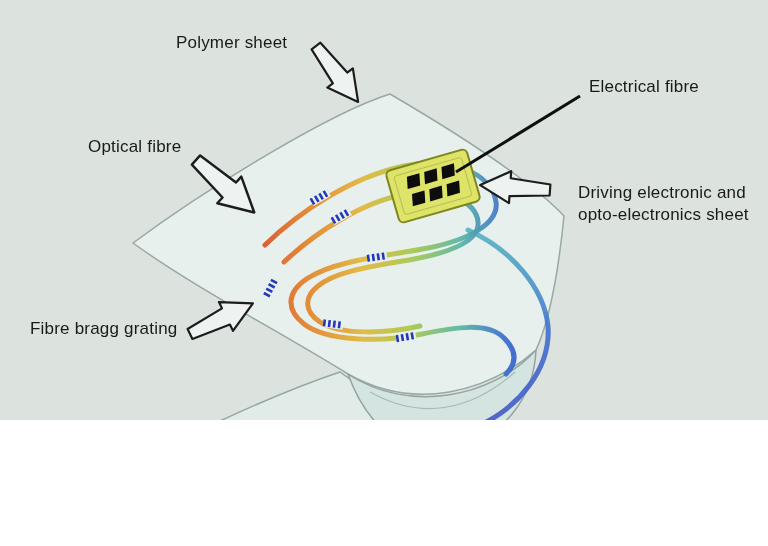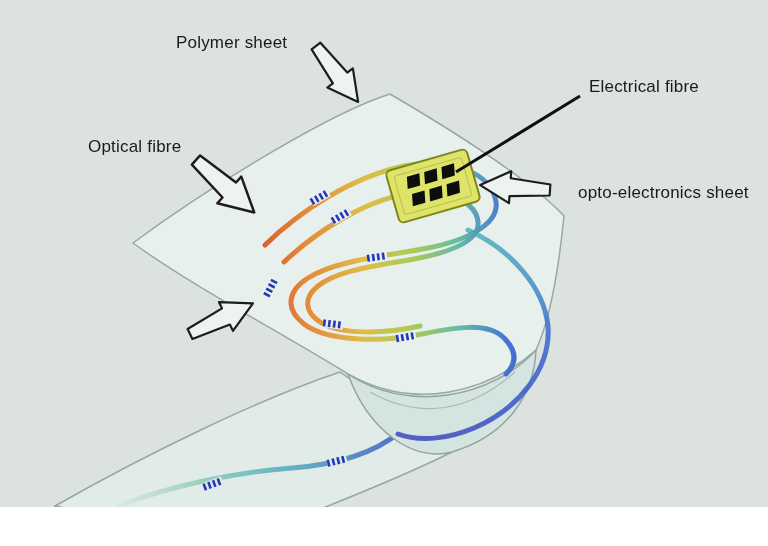--- a/index.html
+++ b/index.html
@@ -8,21 +8,21 @@
   }
   body {
     width: 768px;
     height: 546px;
     background: #ffffff;
     font-family: "Liberation Sans", sans-serif;
   }
   .stage {
     position: relative;
     width: 768px;
-    height: 507px;
+    height: 420px;
     background: #dce3de;
     overflow: hidden;
   }
   .stage svg {
     position: absolute;
     inset: 0;
   }
   .label {
     position: absolute;
     font-size: 17px;
@@ -133,17 +133,19 @@
     <path d="M0,-5.5 L40,-9 L40,-16 L70,0 L40,16 L40,9 L0,5.5 Z" transform="translate(550,190) rotate(184)" stroke-width="2.2" stroke-linejoin="round" fill="#eef3f1" stroke="#1d1d1d"></path>
   </svg>
 
   <div class="label" style="left:176px; top:33px;">Polymer sheet</div>
 
   <div class="label" style="left:589px; top:77px;">Electrical fibre</div>
 
   <div class="label" style="left:88px; top:137px;text-align:right;">Optical fibre</div>
 
   <div class="label two-line" style="left:578px; top:182px;">
+    <div>Driving electronic and</div>
     <div>opto-electronics sheet</div>
   </div>
 
+  <div class="label" style="left:30px; top:319px;">Fibre bragg grating</div>
 
 </div>
 
 </body></html>

